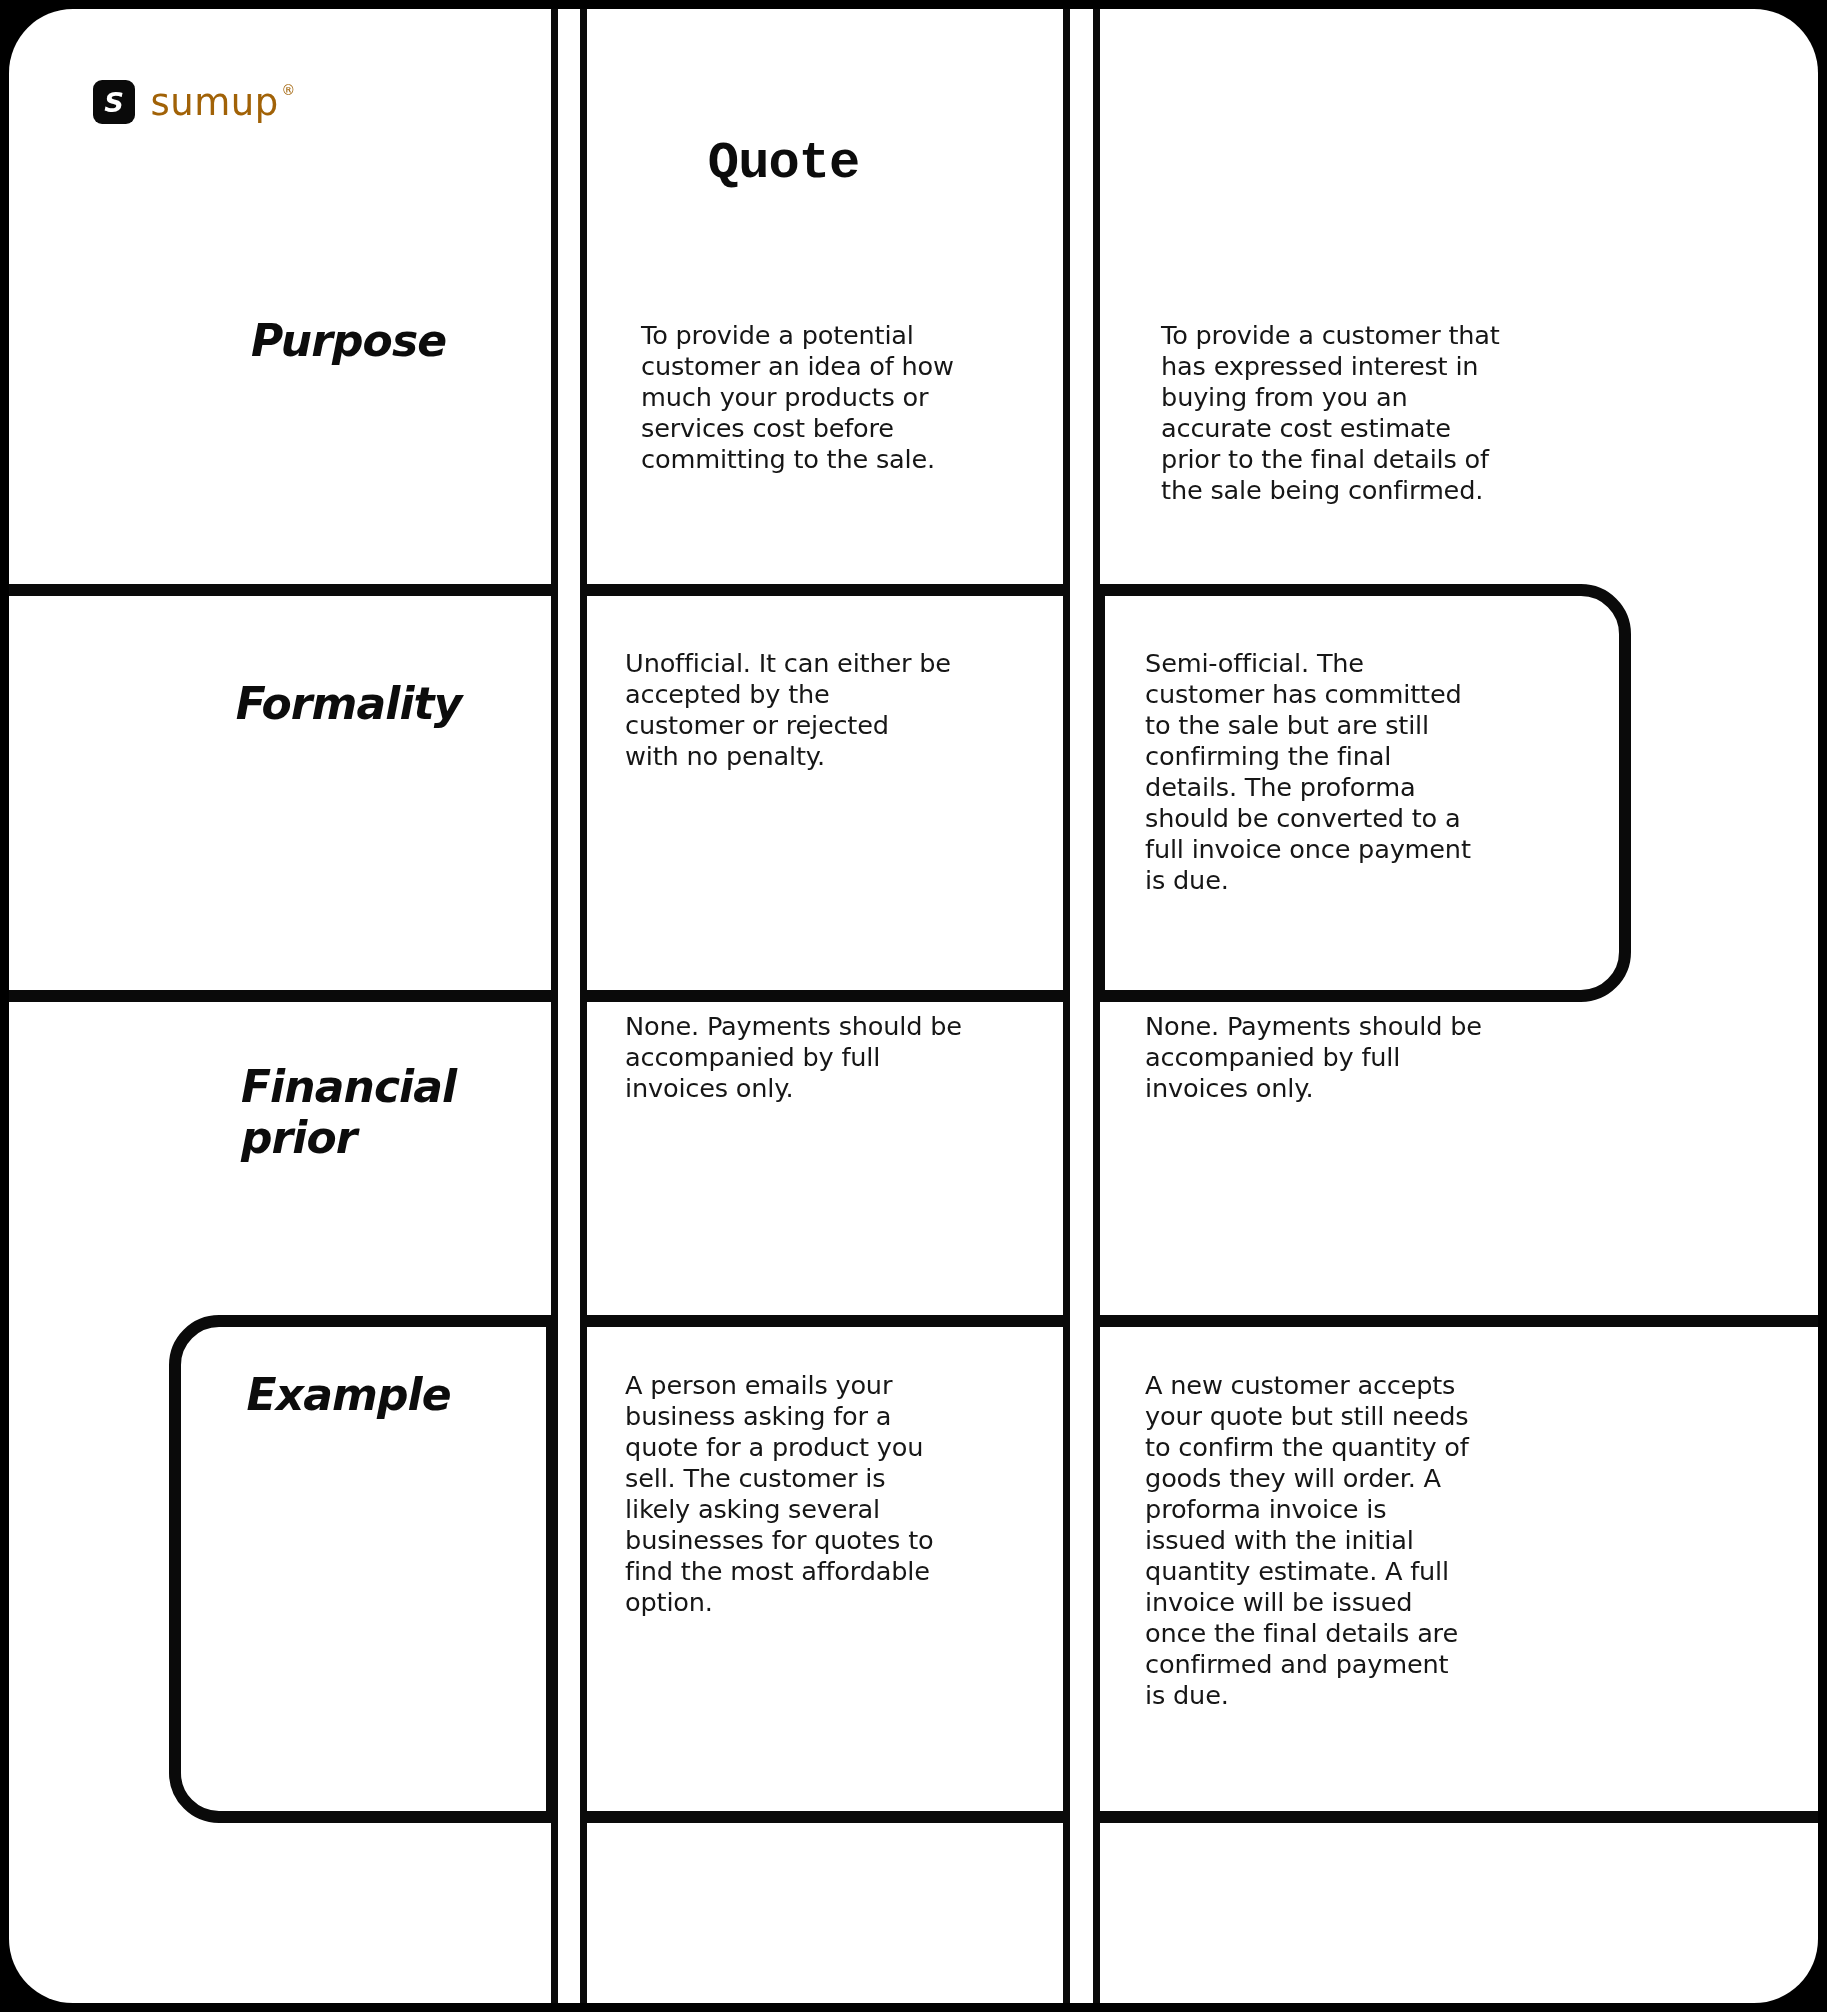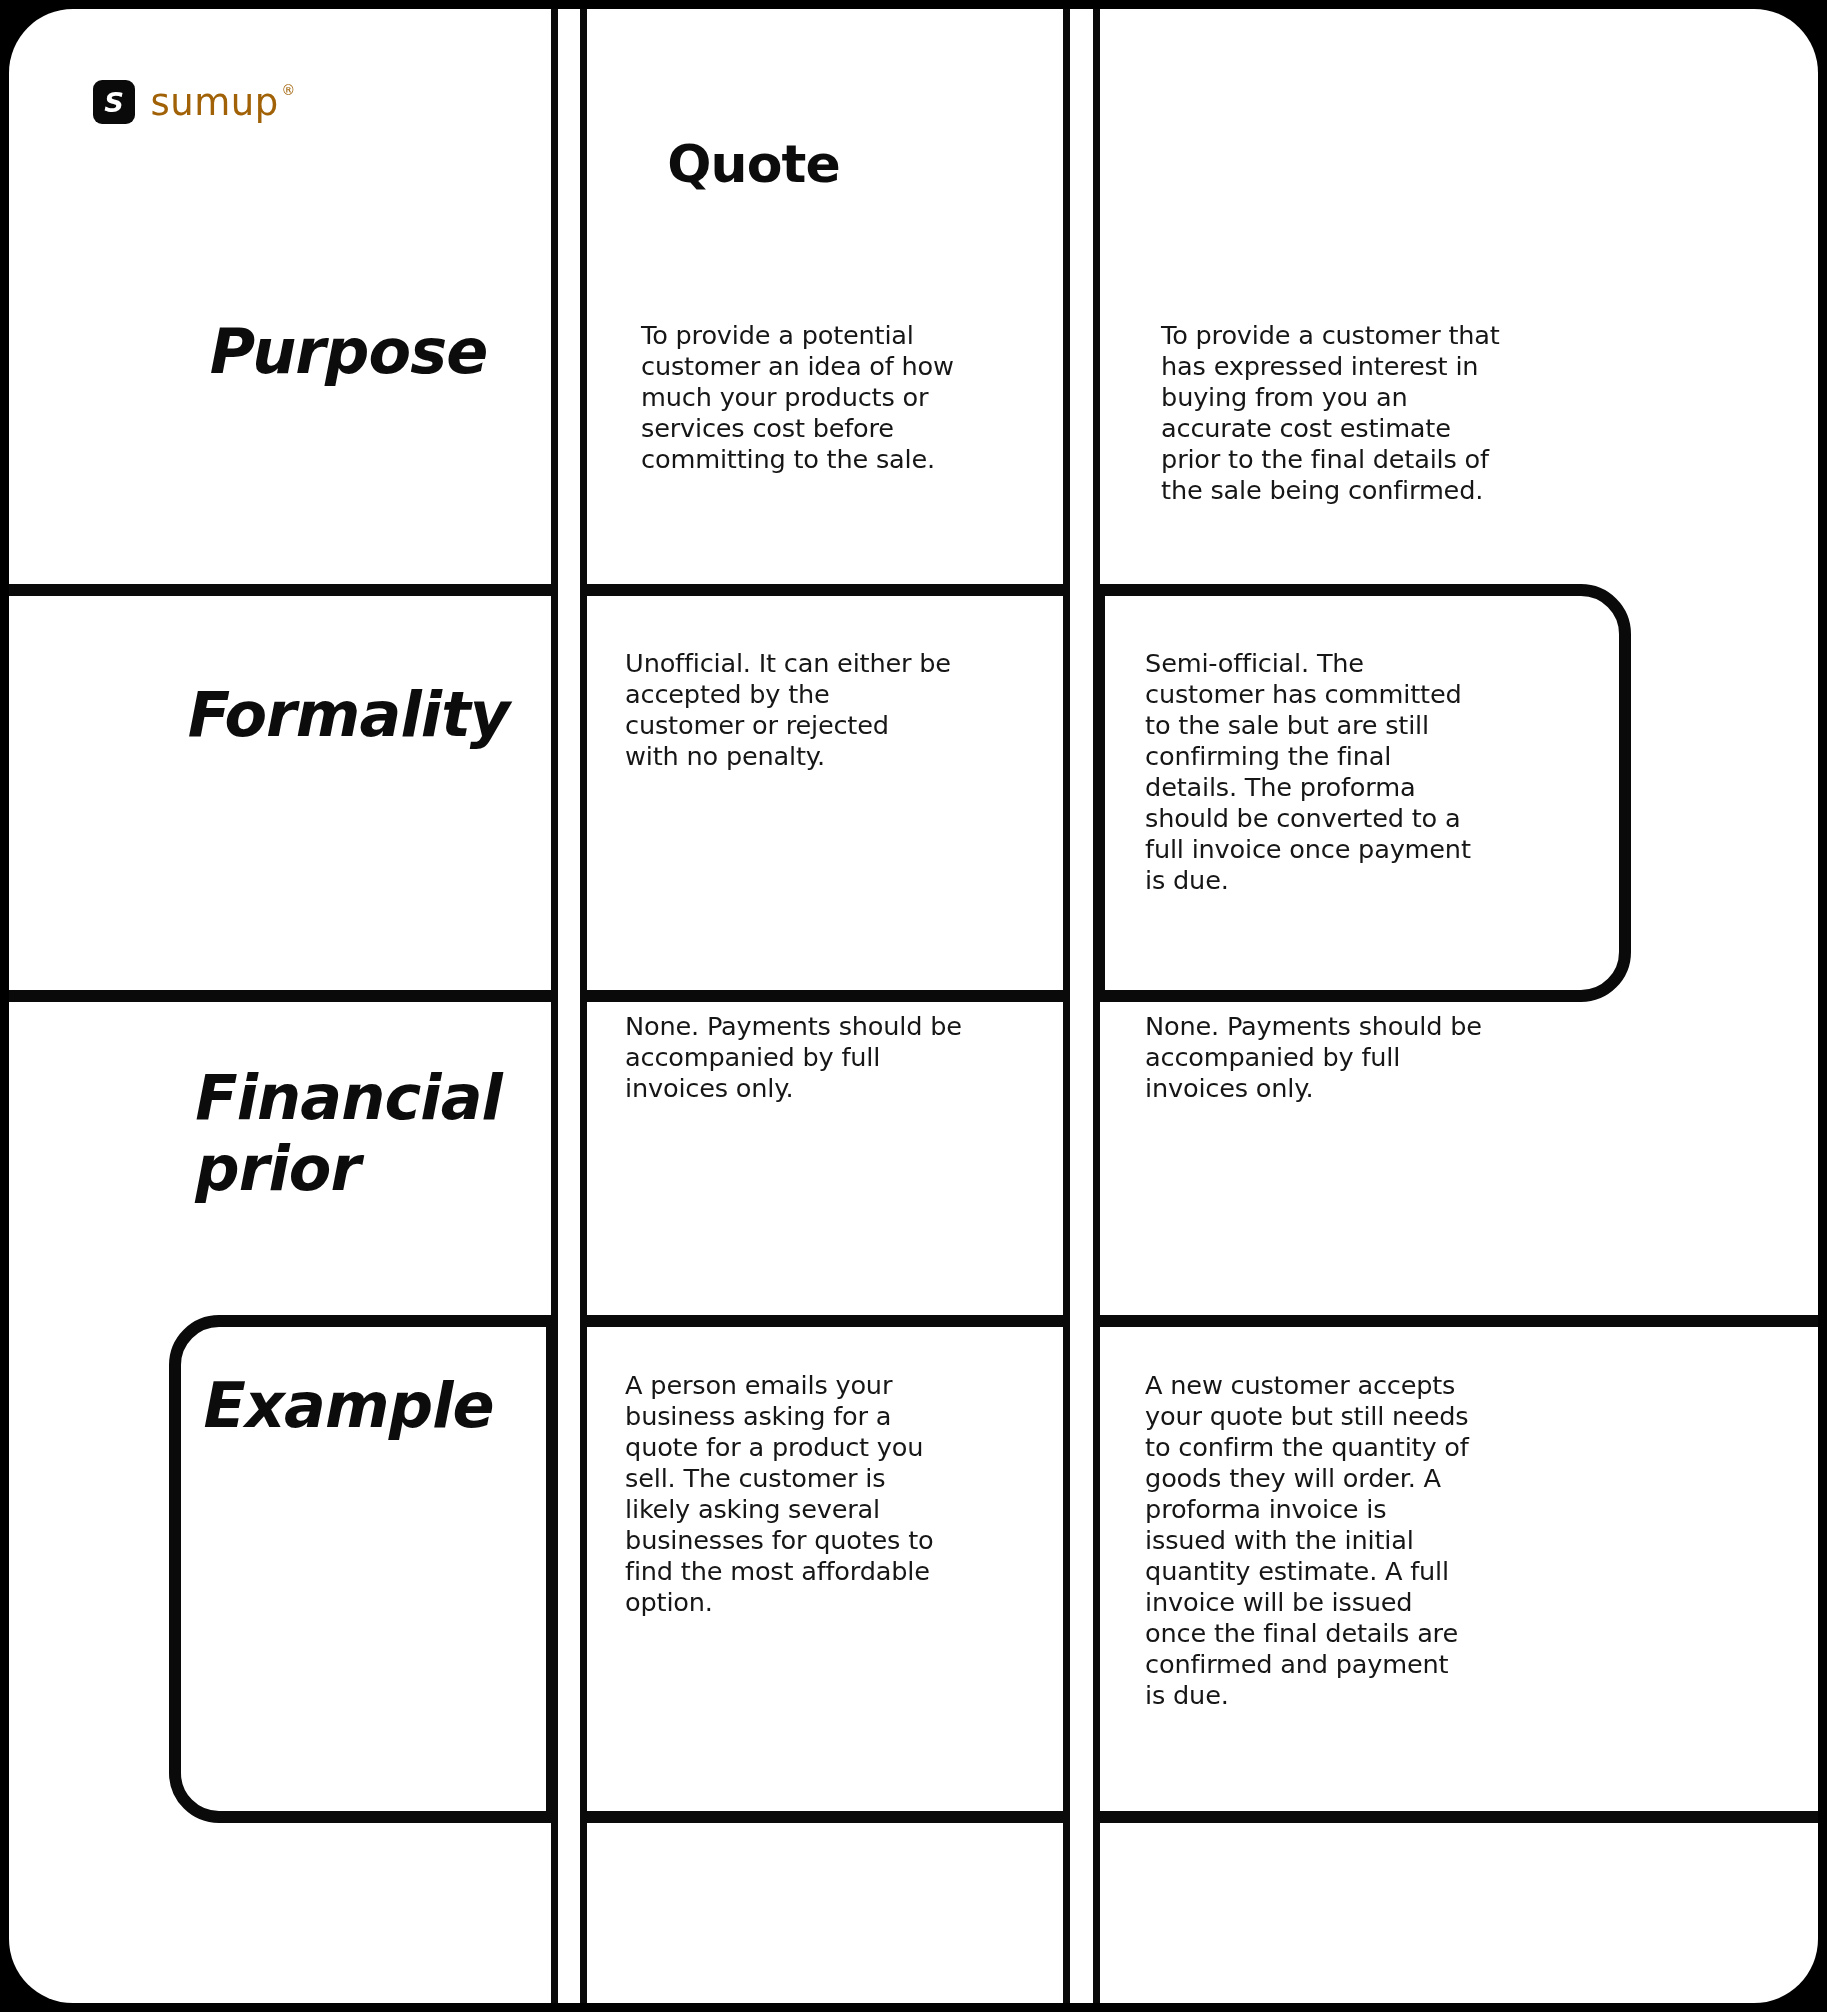--- a/index.html
+++ b/index.html
@@ -37,26 +37,26 @@
   }
   .wordmark{font-size:37px;letter-spacing:0.5px;color:#a16207;display:flex;align-items:flex-start;}
   .reg{font-size:13.7px;margin-top:1.8px;margin-left:2.7px;}
   
   .col-header{
     position:absolute;top:55px;height:201px;width:475px;
     display:flex;align-items:center;justify-content:center;
     text-align:center;font-size:52px;font-weight:700;line-height:1.2;
     letter-spacing:-0.9px;white-space:pre-line;color:#0c0c0c;
   }
-  .col-header.quote{left:507px;}
+  .col-header.quote{left:537px;font-family:Liberation Mono, monospace;}
   .col-header.proforma{left:1075px;}
   
   .row-label{
     position:absolute;left:137px;width:405px;text-align:center;
-    font-style:italic;font-weight:700;font-size:62px;line-height:1.15;
+    font-style:italic;font-weight:700;font-size:44px;line-height:1.15;
     letter-spacing:-0.9px;color:#0c0c0c;
   }
   .row-label .lines{display:inline-block;text-align:left;white-space:pre-line;}
   .row-label.purpose{top:307px;}
   .row-label.formality{top:670px;}
   .row-label.financial{top:1053px;}
   .row-label.example{left:160px;width:359px;top:1361px;}
   
   .cell{
     position:absolute;font-size:25.6px;line-height:31px;letter-spacing:-0.2px;

